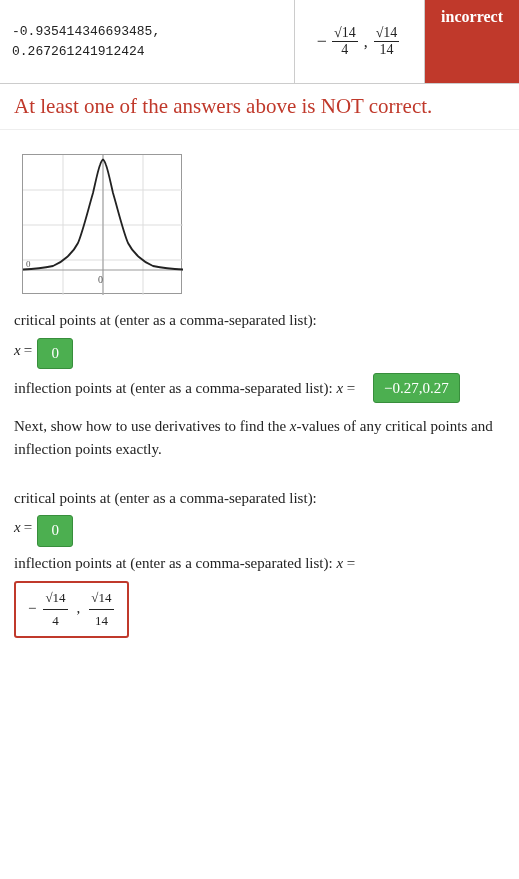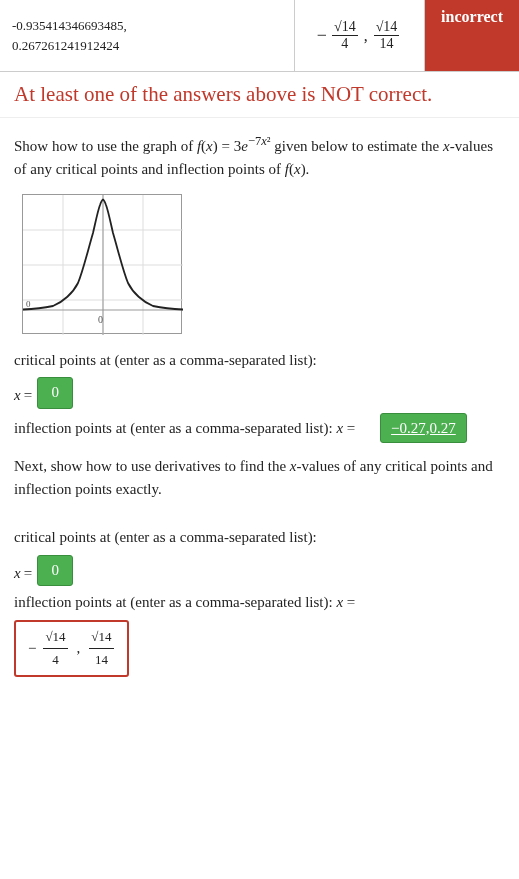--- a/index.html
+++ b/index.html
@@ -12,26 +12,27 @@
       min-height: 879px;
     }
 
     .top-answer-row {
       display: flex;
       border-bottom: 1px solid #ccc;
     }
 
     .top-answer-left {
       flex: 1;
-      padding: 16px 12px;
+      padding: 22px 12px;
       border-right: 1px solid #ccc;
       display: flex;
       align-items: flex-end;
       font-size: 14px;
       line-height: 1.5;
+      font-family: Liberation Mono, monospace;
     }
 
     .top-answer-middle {
       display: flex;
       align-items: center;
       justify-content: center;
       padding: 8px 16px;
       border-right: 1px solid #ccc;
       min-width: 130px;
     }
@@ -93,21 +94,21 @@
       width: 160px;
       height: 140px;
       border: 1px solid #999;
       margin: 10px 0 14px 8px;
       position: relative;
       background: #fff;
     }
 
     .field-row {
       display: flex;
-      align-items: flex-end;
+      align-items: flex-start;
       flex-wrap: wrap;
       margin-bottom: 4px;
       font-size: 15px;
       line-height: 1.7;
     }
 
     .green-box {
       background: #4caf50;
       color: #fff;
       border: 1.5px solid #388e3c;
@@ -191,23 +192,20 @@
     <span>incorrect</span>
   </div>
 </div>
 
 <div class="not-correct-msg">
   <span>At least one of the answers above is NOT correct.</span>
 </div>
 
 <div class="main-content">
 
-  <div class="question-text">
-    <span>Show how to use the graph of <em>f</em>(<em>x</em>) = 3<em>e</em><sup>−7<em>x</em>²</sup> given below to estimate the <em>x</em>-values of any critical points and inflection points of <em>f</em>(<em>x</em>).</span>
-  </div>
 
   <div class="graph-container">
     <svg width="160" height="140">
 
       <g>
         <line x1="40" y1="0" x2="40" y2="140" stroke="#ddd" stroke-width="1"></line>
         <line x1="80" y1="0" x2="80" y2="140" stroke="#ddd" stroke-width="1"></line>
         <line x1="120" y1="0" x2="120" y2="140" stroke="#ddd" stroke-width="1"></line>
         <line x1="0" y1="35" x2="160" y2="35" stroke="#ddd" stroke-width="1"></line>
         <line x1="0" y1="70" x2="160" y2="70" stroke="#ddd" stroke-width="1"></line>
@@ -232,21 +230,21 @@
     <span>critical points at (enter as a comma-separated list):</span>
   </div>
   <div class="field-row">
     <span class="math-inline"><em>x</em></span>
     <span class="equals-sign">=</span>
     <span class="green-box">0</span>
   </div>
 
   <div class="inflection-label">
     <span>inflection points at (enter as a comma-separated list): <em>x</em> =</span>
-    <span class="green-box" style="margin-left: 21px; text-decoration: underline;">−0.27,0.27</span>
+    <span class="green-box" style="margin-left: 14px;">−0.27,0.27</span>
   </div>
 
   <div class="section-break">
     <p>Next, show how to use derivatives to find the <em>x</em>-values of any critical points and inflection points exactly.</p>
   </div>
 </div>
 
 <div class="bottom-section">
 
   <div class="field-row">

